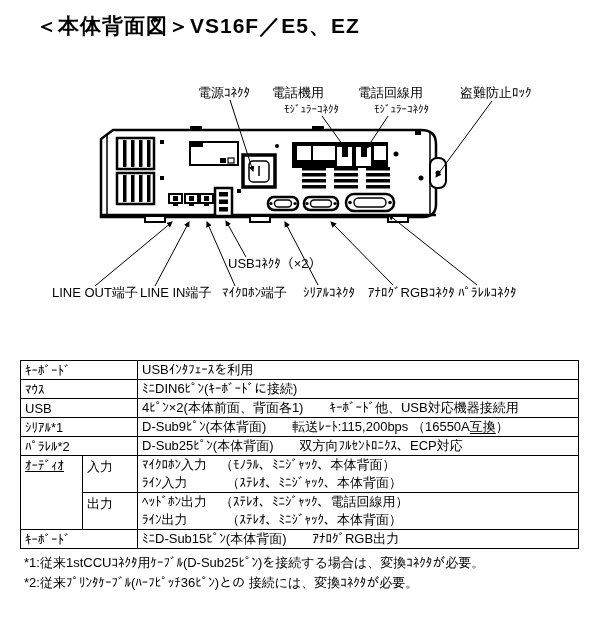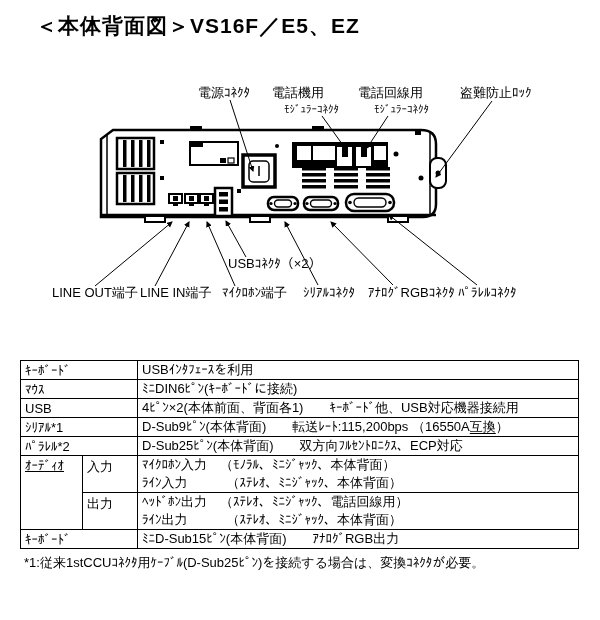--- a/index.html
+++ b/index.html
@@ -242,15 +242,16 @@
     </tr>
     <tr>
       <td class="h1" colspan="2">ｷｰﾎﾞｰﾄﾞ</td>
       <td class="h1">ﾐﾆD-Sub15ﾋﾟﾝ(本体背面)　　ｱﾅﾛｸﾞRGB出力</td>
     </tr>
   </tbody>
     </table>
 
   <div class="footnotes">
     <div>*1:従来1stCCUｺﾈｸﾀ用ｹｰﾌﾞﾙ(D-Sub25ﾋﾟﾝ)を接続する場合は、変換ｺﾈｸﾀが必要。</div>
+    <div>*2:従来ﾌﾟﾘﾝﾀｹｰﾌﾞﾙ(ﾊｰﾌﾋﾟｯﾁ36ﾋﾟﾝ)との 接続には、変換ｺﾈｸﾀが必要。</div>
   </div>
 
 </div>
 
 </body></html>

